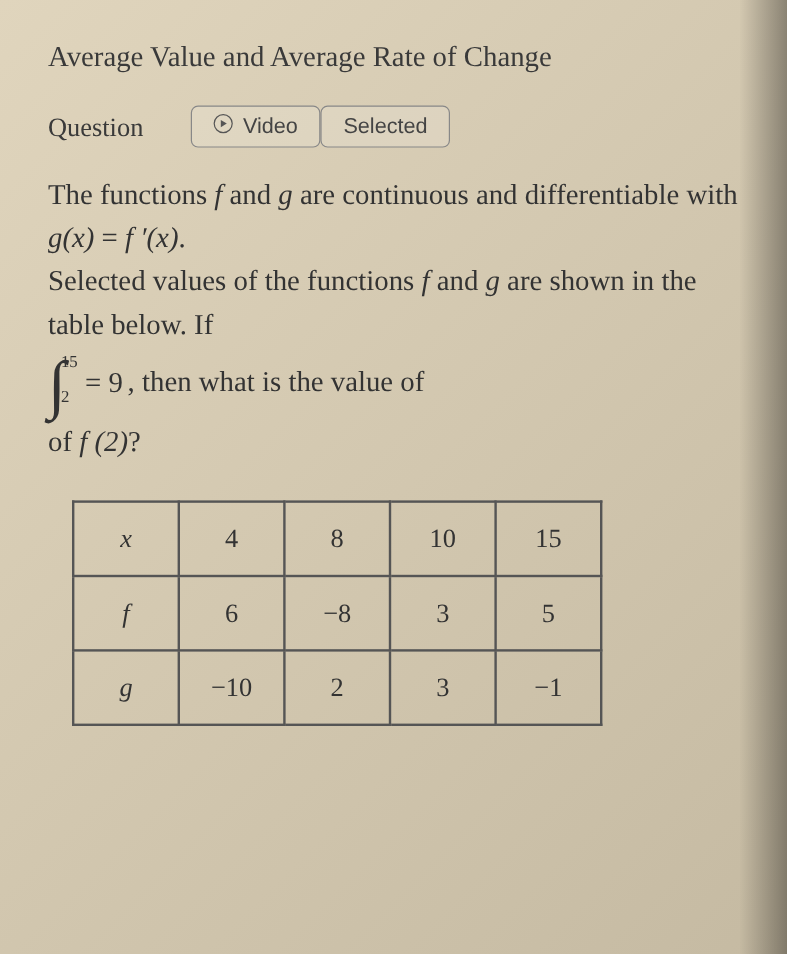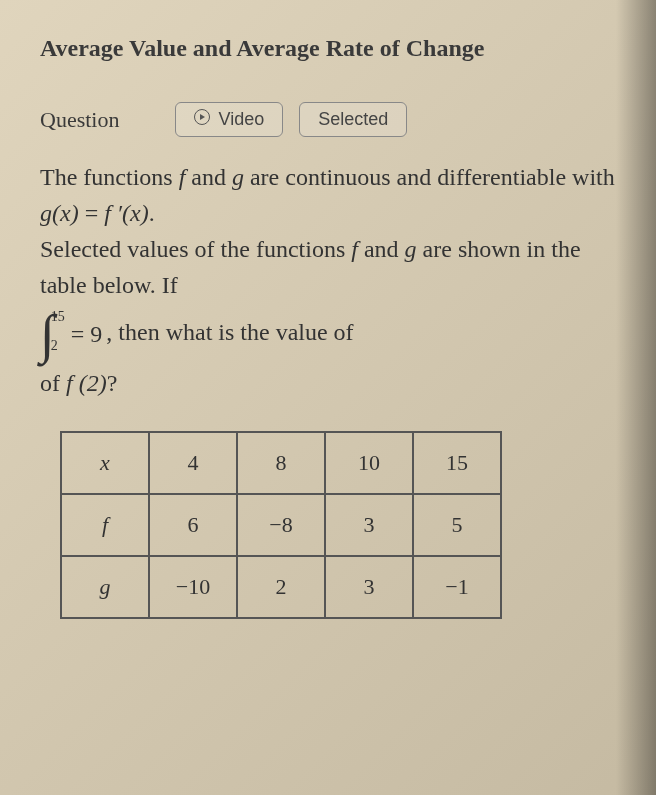--- a/index.html
+++ b/index.html
@@ -13,28 +13,27 @@
     overflow: hidden;
     position: relative;
   }
   .page {
     padding: 20px 30px 30px 40px;
     background: linear-gradient(135deg, #e0d5bd 0%, #d5cab2 40%, #c5baa2 100%);
     min-height: 100%;
   }
   .title {
     font-size: 24px;
-    font-weight: bold;
+    font-weight: normal;
     color: #3a3a3a;
-    margin: 15px 0 40px 0;
+    margin: 15px 0 26px 0;
   }
   .question-row {
     display: flex;
     align-items: center;
-    gap: 16px;
     margin-bottom: 22px;
   }
   .question-label {
     font-size: 22px;
     color: #3a3a3a;
     flex: 0 0 auto;
     margin-right: 40px;
   }
   .pill-btn {
     display: inline-flex;

